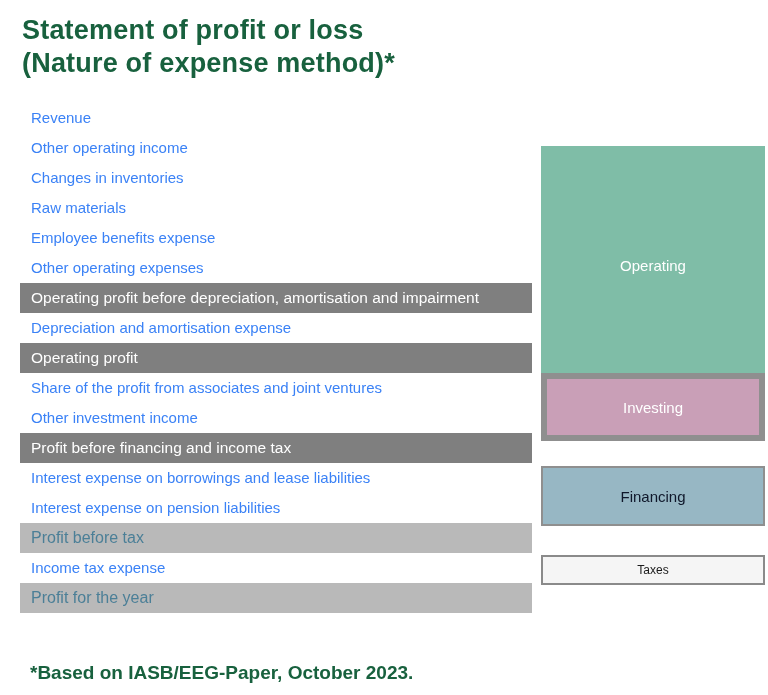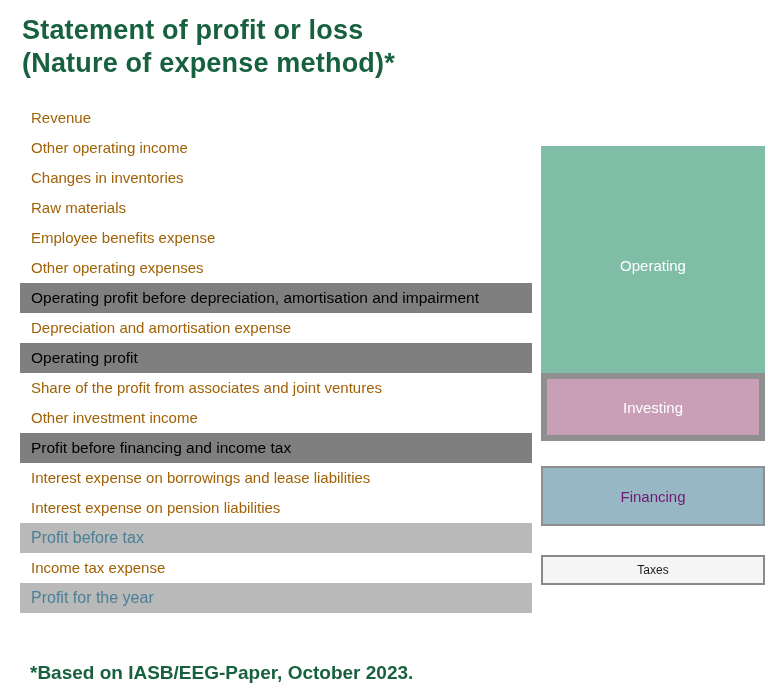--- a/index.html
+++ b/index.html
@@ -8,23 +8,23 @@
     font-family:"Liberation Sans", sans-serif;
   }
   .title{
     position:absolute;left:22px;top:14px;margin:0;
     font-size:27px;line-height:33px;font-weight:bold;color:#18613e;
     letter-spacing:0.2px;
   }
   .rows{position:absolute;left:20px;top:103px;width:512px;}
   .row{
     height:30px;line-height:30px;padding-left:11px;box-sizing:border-box;
-    font-size:15px;color:#a16207;white-space:nowrap;overflow:hidden;
+    font-size:15px;color:#3b82f6;white-space:nowrap;overflow:hidden;
   }
-  .row.bar{background:#7f7f7f;color:#000000;font-size:15.5px;}
+  .row.bar{background:#7f7f7f;color:#ffffff;font-size:15.5px;}
   .row.total{background:#b9b9b9;color:#4b7f97;font-weight:normal;font-size:16px;}
   .cat{
     position:absolute;left:541px;width:224px;box-sizing:border-box;
     display:flex;align-items:center;justify-content:center;
     font-size:15px;color:#ffffff;
   }
   .cat.operating{top:101px;height:239px;}
   .cat.investing{top:373px;height:68px;border:6px solid #b91c1c;}
   .cat.financing{top:466px;height:60px;border:2px solid #8f8f8f;}
   .cat.taxes{top:555px;height:30px;border:2px solid #8a8a8a;font-size:12px;}
@@ -59,21 +59,21 @@
     <div class="row plain">Income tax expense</div>
     <div class="row total">Profit for the year</div>
   </div>
 
   <div class="cat operating" style="background: rgb(127, 189, 167); color: rgb(255, 255, 255); margin-top: 45px;">
     <span>Operating</span>
   </div>
   <div class="cat investing" style="background: rgb(201, 159, 183); color: rgb(255, 255, 255); border-color: rgb(143, 143, 143);">
     <span>Investing</span>
   </div>
-  <div class="cat financing" style="background: rgb(151, 183, 196); color: #701a75; border-color: rgb(143, 143, 143);">
+  <div class="cat financing" style="background: rgb(151, 183, 196); color: #0f172a; border-color: rgb(143, 143, 143);">
     <span>Financing</span>
   </div>
   <div class="cat taxes" style="background: rgb(245, 245, 245); color: rgb(26, 26, 26); border-color: rgb(138, 138, 138);">
     <span>Taxes</span>
   </div>
 
   <div class="footnote">*Based on IASB/EEG-Paper, October 2023.</div>
 
 </div>
 

